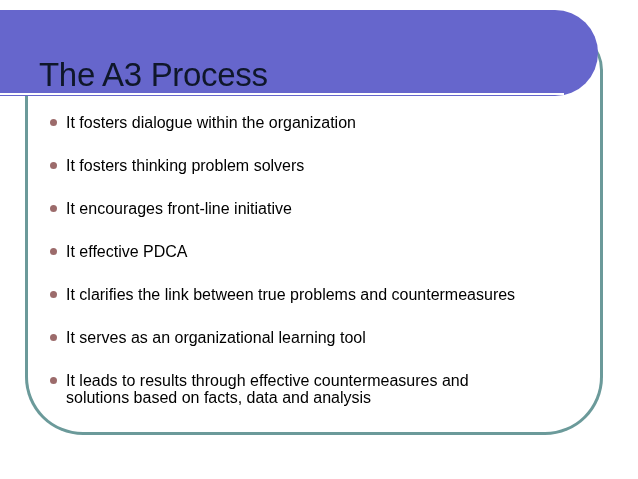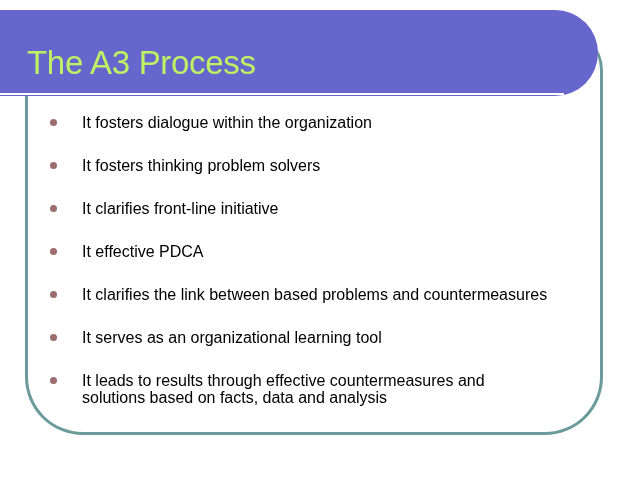--- a/index.html
+++ b/index.html
@@ -7,36 +7,36 @@
   .frame {
     position:absolute; left:25px; top:30px; width:578px; height:405px;
     border:3px solid #6b9a9a; border-radius:0 40px 58px 58px;
     border-top:none; box-sizing:border-box;
   }
   .header {
     position:absolute; left:0; top:10px; width:598px; height:86px;
     background:#6666cc; border-radius:0 46px 46px 0;
   }
   .title {
-    position:absolute; left:23px; top:29px; color:#bef264;
-    font-size:33px; line-height:40px; letter-spacing:-0.3px; margin:4px; font-weight:normal;
+    position:absolute; left:23px; top:29px; color:#0f172a;
+    font-size:33px; line-height:40px; letter-spacing:-0.3px; margin:16px; font-weight:normal;
   }
   .title-rule {
     position:absolute; left:0; top:83px; width:564px; height:2px; background:#ffffff;
   }
   .bullets { position:absolute; left:0; top:0; margin:0; padding:0; list-style:none; }
   .bullet {
     position:absolute; left:0; width:560px;
     font-size:16px; line-height:17px; color:#000;
   }
   .dot {
     position:absolute; left:50px; top:5px; width:7px; height:7px; border-radius:50%;
     background:#9c6b6b;
   }
-  .btext { position:absolute; left:82px; top:0; width:480px; white-space:pre-wrap; }
+  .btext { position:absolute; left:66px; top:0; width:480px; white-space:pre-wrap; }
 </style>
 </head>
 <body>
 
 <div class="frame"></div>
 
 <div class="header">
   <h1 class="title">The A3 Process</h1>
   <div class="title-rule"></div>
 </div>
@@ -45,29 +45,29 @@
   <li class="bullet" style="top:114px;">
     <span class="dot"></span>
     <span class="btext">It fosters dialogue within the organization</span>
   </li>
   <li class="bullet" style="top:157px;">
     <span class="dot"></span>
     <span class="btext">It fosters thinking problem solvers</span>
   </li>
   <li class="bullet" style="top:200px;">
     <span class="dot"></span>
-    <span class="btext">It clarifies front-line initiative</span>
+    <span class="btext">It encourages front-line initiative</span>
   </li>
   <li class="bullet" style="top:243px;">
     <span class="dot"></span>
     <span class="btext">It effective PDCA</span>
   </li>
   <li class="bullet" style="top:286px;">
     <span class="dot"></span>
-    <span class="btext">It clarifies the link between based problems and countermeasures</span>
+    <span class="btext">It clarifies the link between true problems and countermeasures</span>
   </li>
   <li class="bullet" style="top:329px;">
     <span class="dot"></span>
     <span class="btext">It serves as an organizational learning tool</span>
   </li>
   <li class="bullet" style="top:372px;">
     <span class="dot"></span>
     <span class="btext">It leads to results through effective countermeasures and
 solutions based on facts, data and analysis</span>
   </li>

